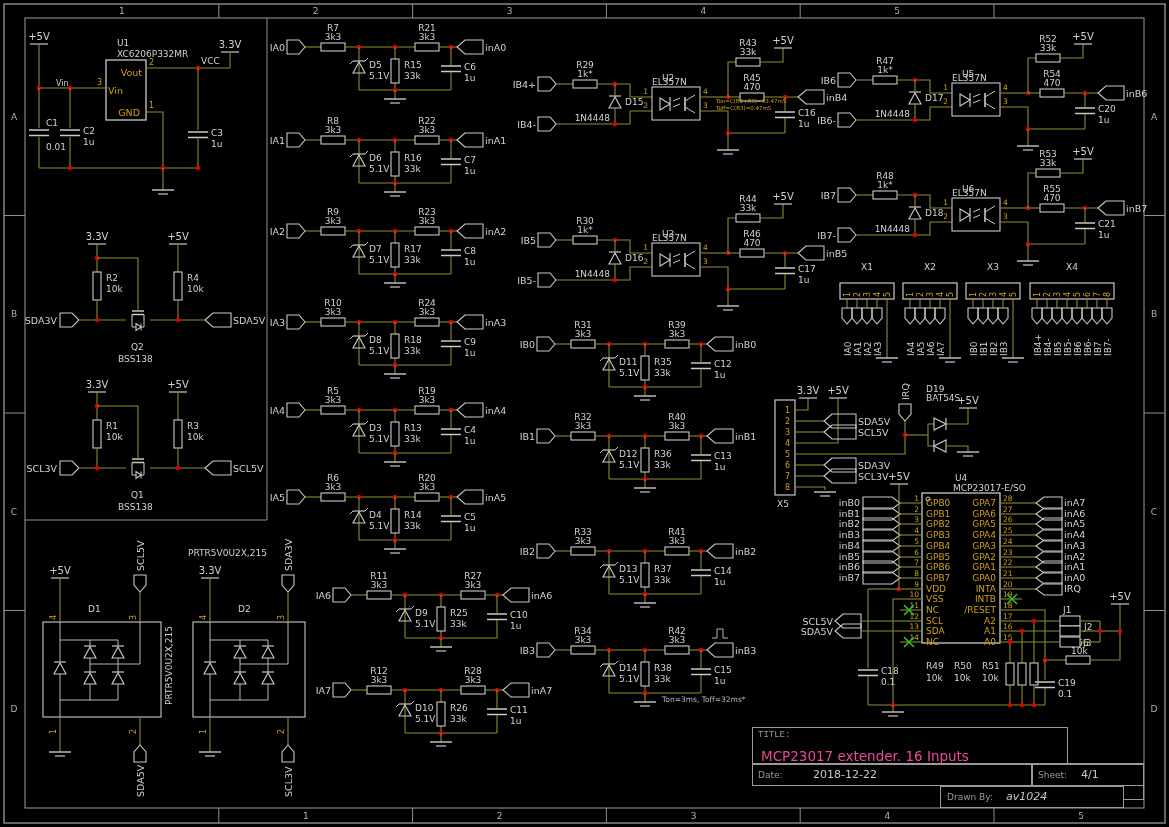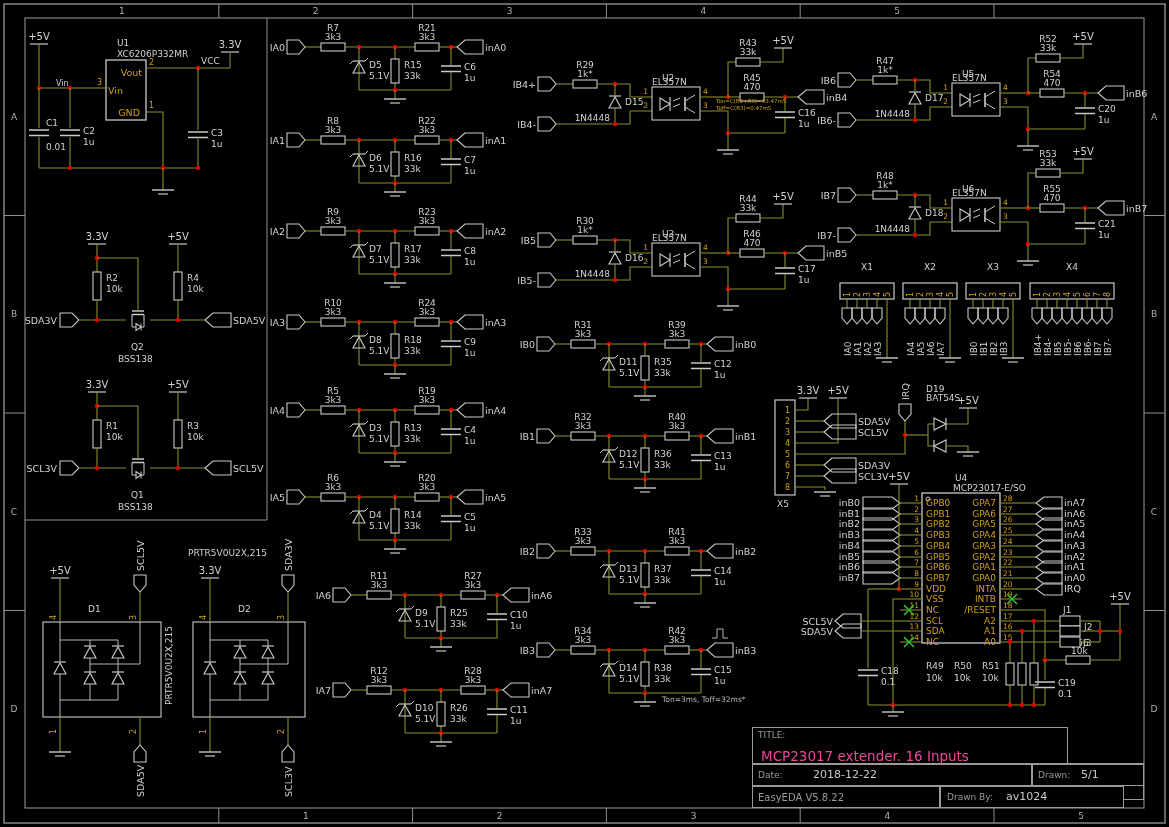--- a/index.html
+++ b/index.html
@@ -1382,36 +1382,33 @@
         <circle cx="1022" cy="705" r="2.2" fill="#e00000"></circle>
         <circle cx="1034" cy="705" r="2.2" fill="#e00000"></circle>
         <polyline points="893,705 893,712" fill="none" stroke="#8b8b2e" stroke-width="1.1"></polyline>
         <line x1="882" y1="712" x2="904" y2="712" stroke="#c9c9c9" stroke-width="1.4"></line>
         <line x1="888" y1="716" x2="898" y2="716" stroke="#c9c9c9" stroke-width="1.2"></line>
       </g>
     </svg>
 
   <div id="titleblock">
     <div class="tb-cell" style="left:0;top:0;width:316px;height:37px;">
-      <div class="tb-lab" style="margin:2px 0 8px 5px;">TITLE:</div>
+      <div class="tb-lab" style="margin:2px 0 8px 5px;font-family:Liberation Mono, monospace;">TITLE:</div>
       <div class="tb-title" style="margin:1px 0 0 8px;">MCP23017 extender. 16 Inputs</div>
     </div>
     <div class="tb-cell" style="left:316px;top:0;width:76px;height:37px;margin-top:36px;">
       <span class="tb-lab" style="position:absolute;left:5px;top:13px;">REV:</span>
       <span class="tb-val" style="position:absolute;left:38px;top:11px;">1.0</span>
     </div>
     <div class="tb-cell" style="left:0;top:37px;width:280px;height:22px;padding-left:36px;">
       <span class="tb-lab" style="position:absolute;left:5px;top:5px;">Date:</span>
       <span class="tb-val" style="position:absolute;left:60px;top:3px;">2018-12-22</span>
     </div>
     <div class="tb-cell" style="left:280px;top:37px;width:112px;height:22px;">
-      <span class="tb-lab" style="position:absolute;left:5px;top:5px;">Drawn:</span>
-      <span class="tb-val" style="position:absolute;left:48px;top:3px;">5/1</span>
-    </div>
-    <div class="tb-cell" style="left:0;top:59px;width:188px;height:22px;">
-      <span class="tb-lab" style="position:absolute;left:5px;top:5px;font-size:10px;">EasyEDA V5.8.22</span>
+      <span class="tb-lab" style="position:absolute;left:5px;top:5px;">Sheet:</span>
+      <span class="tb-val" style="position:absolute;left:48px;top:3px;">4/1</span>
     </div>
     <div class="tb-cell" style="left:188px;top:59px;width:184px;height:22px;">
       <span class="tb-lab" style="position:absolute;left:6px;top:5px;">Drawn By:</span>
-      <span class="tb-val" style="position:absolute;left:65px;top:3px;">av1024</span>
+      <span class="tb-val" style="position:absolute;left:65px;top:3px;font-style:italic;">av1024</span>
     </div>
   </div>
 </div>
 
 </body></html>

